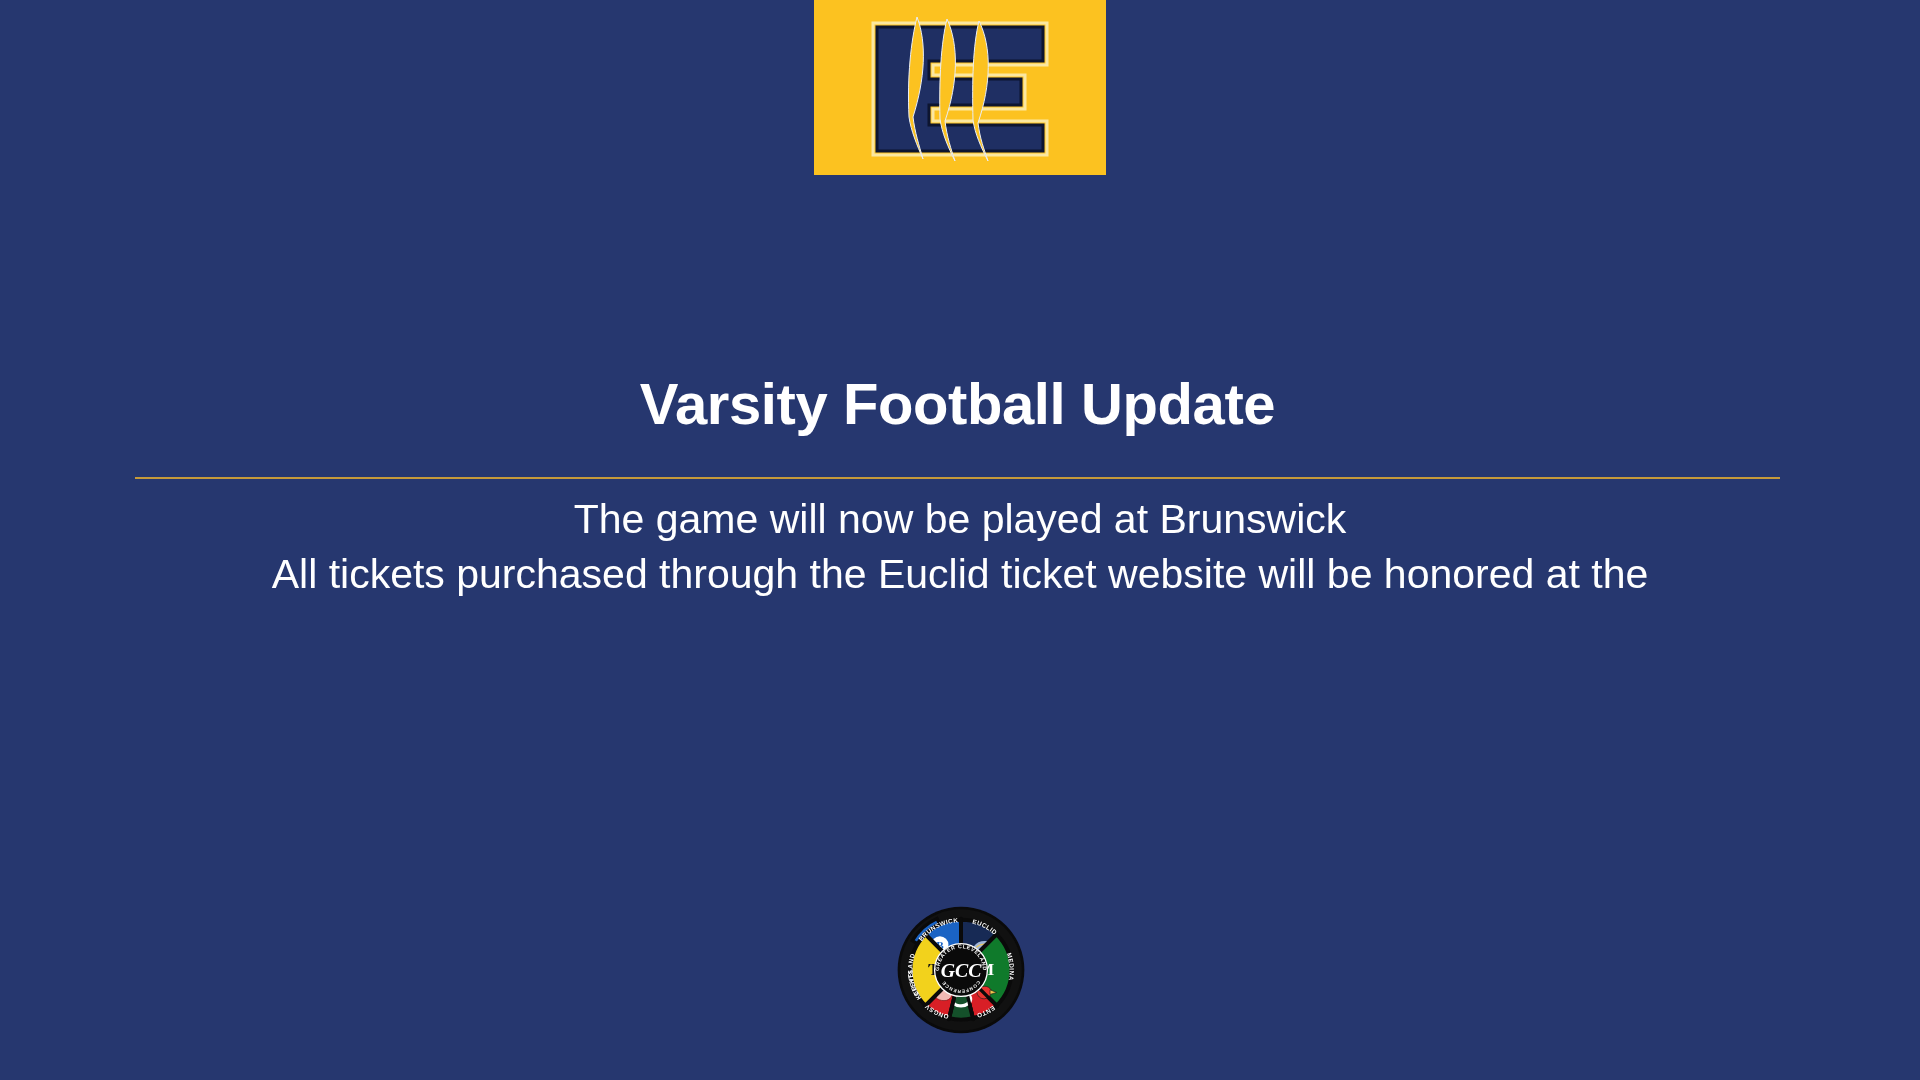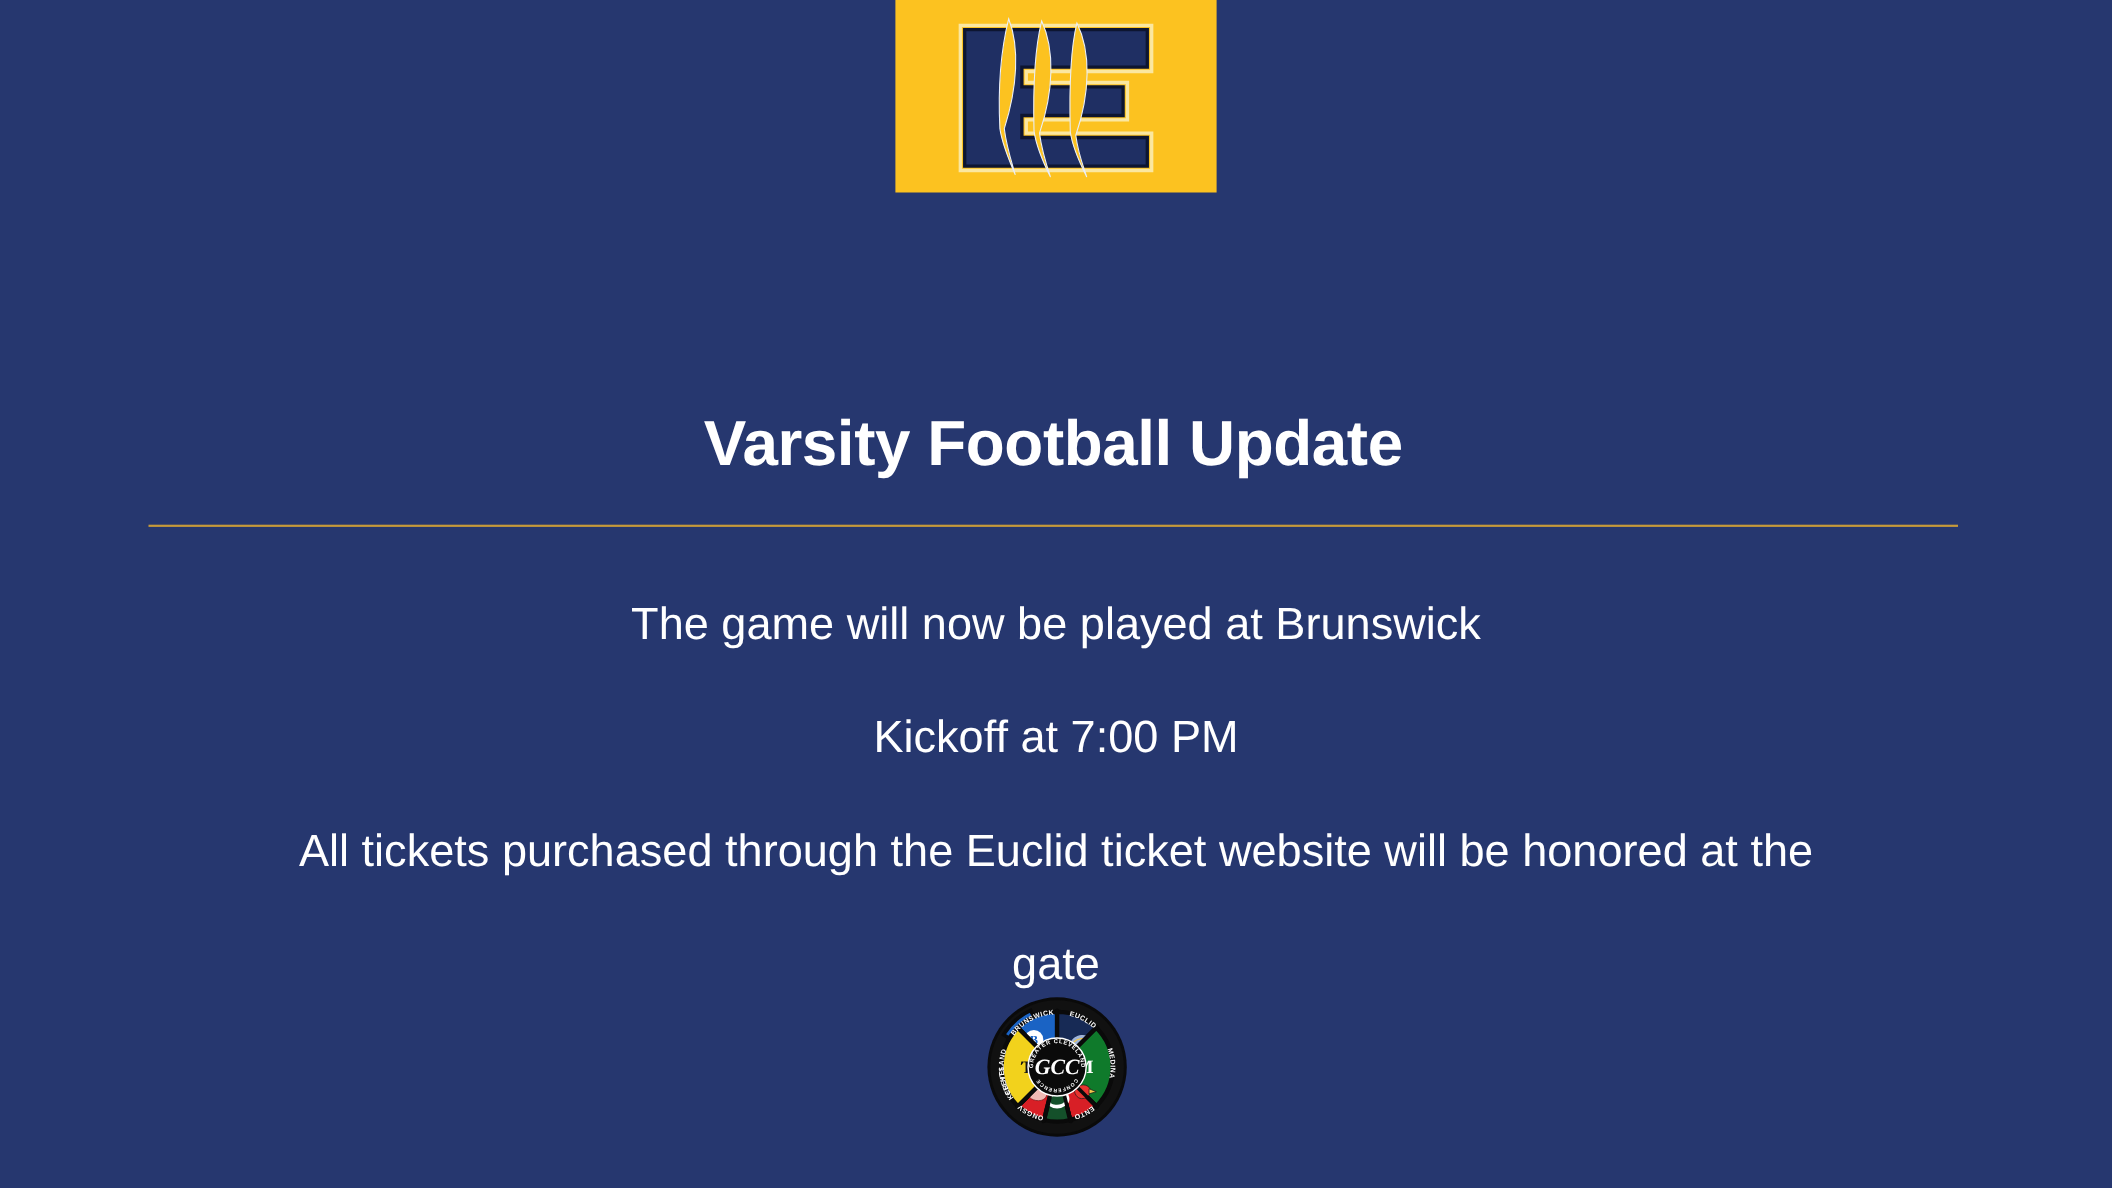--- a/index.html
+++ b/index.html
@@ -69,21 +69,20 @@
     top: 492px;
     width: 1650px;
     text-align: center;
     color: #ffffff;
     font-size: 41px;
     line-height: 55px;
     font-weight: normal;
   }
   .body-line {
     display: block;
-    margin-top: 48px;
   }
 
   
   .conference-logo {
     position: absolute;
     left: 895px;
     top: 900px;
     width: 132px;
     height: 140px;
   }
@@ -115,23 +114,21 @@
 </div>
 
 <div class="announcement">
 
   <div class="headline">Varsity Football Update</div>
 
   <div class="divider"></div>
 
   <div class="body-text">
     <span class="body-line">The game will now be played at Brunswick</span>
-    <span class="body-line">Kickoff at 7:00 PM</span>
     <span class="body-line">All tickets purchased through the Euclid ticket website will be honored at the</span>
-    <span class="body-line">gate</span>
   </div>
 </div>
 
 <div class="conference-logo">
   <svg viewBox="0 0 200 200" xmlns="http://www.w3.org/2000/svg">
     <defs>
       <path id="arcTop" d="M 100 100 m -33 0 a 33 33 0 0 1 66 0" fill="none"></path>
       <path id="arcBot" d="M 100 100 m 30 0 a 30 30 0 0 1 -60 0" fill="none"></path>
 
       <path id="lb0" d="M 41.9 55.2 A 72 72 0 0 1 93.7 28.0" fill="none"></path>

